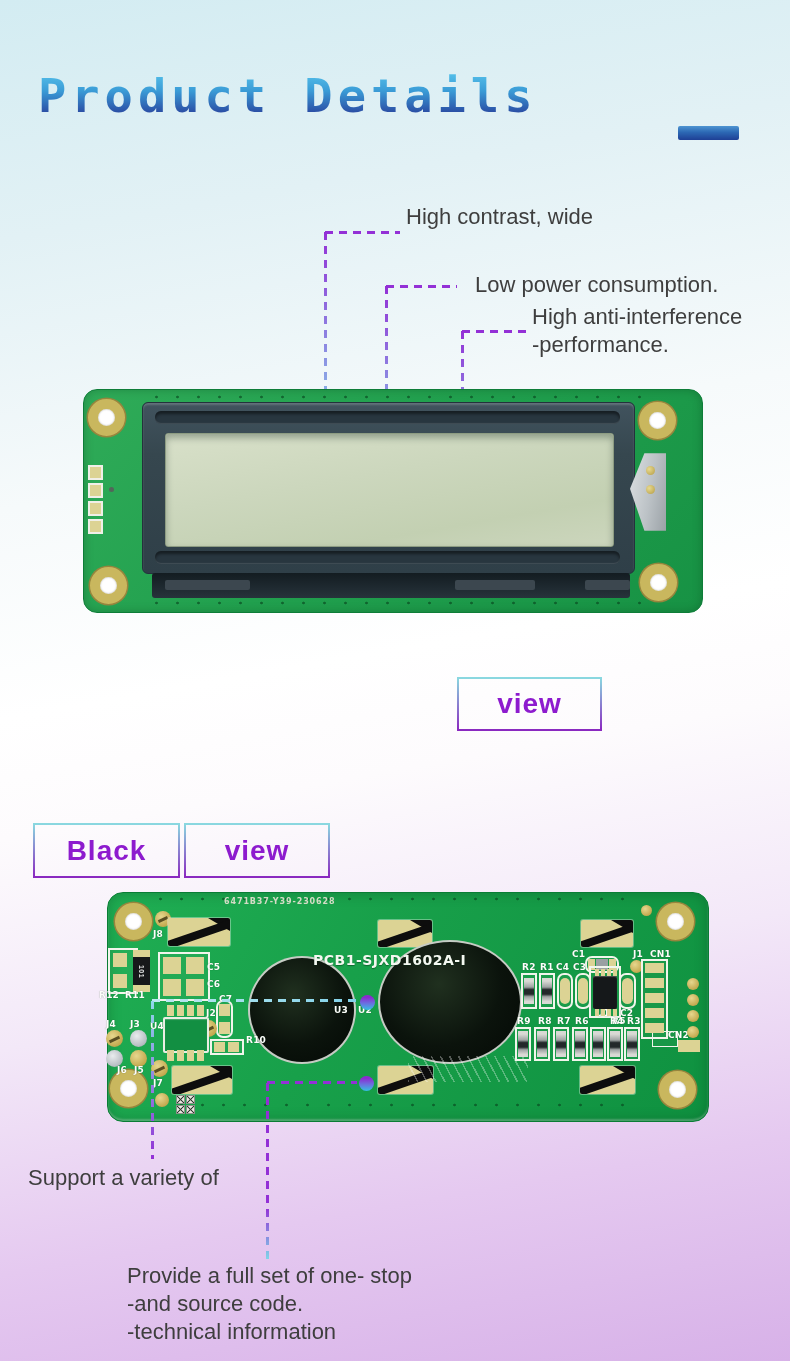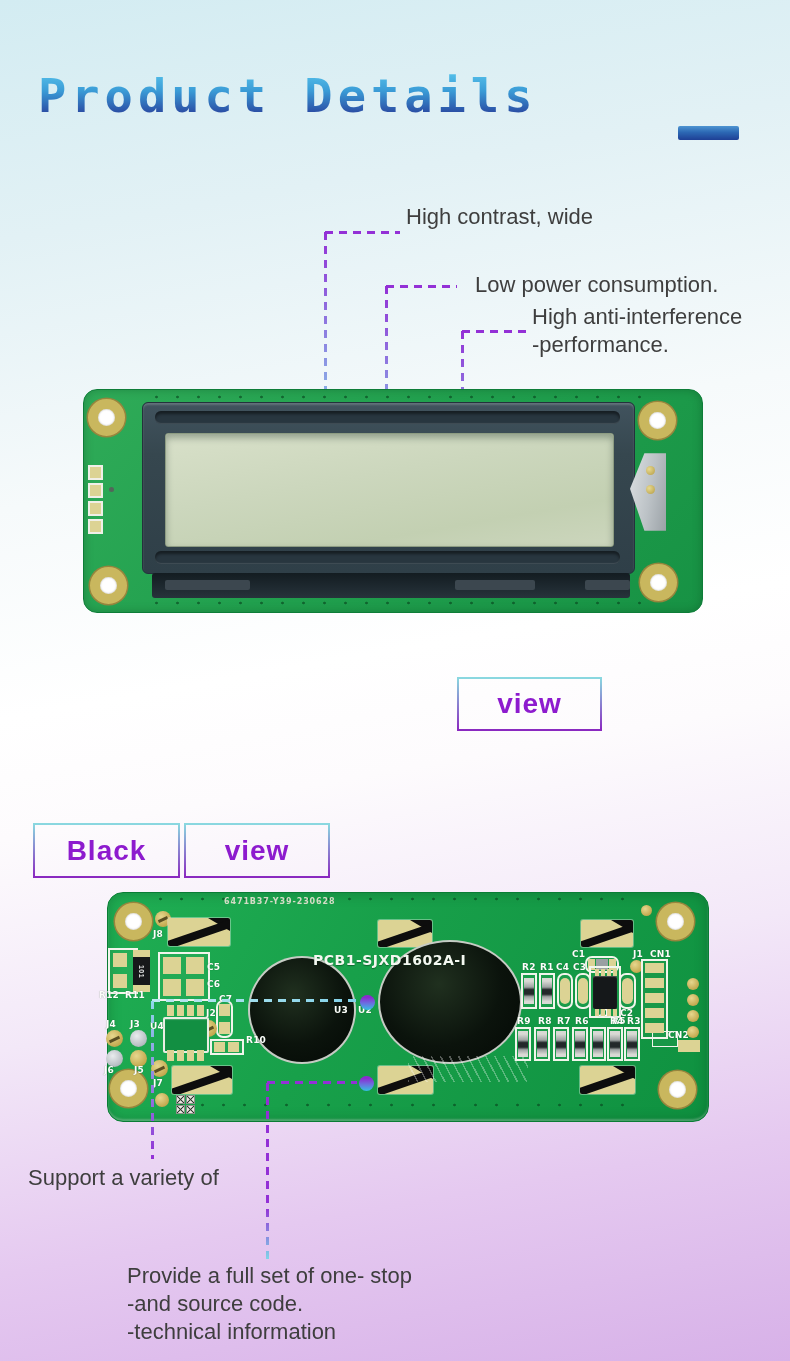--- a/index.html
+++ b/index.html
@@ -230,21 +230,21 @@
       <span style="left: 99px; top: 990px;">R12</span>
       <span style="left: 125px; top: 990px;">R11</span>
       <span style="left: 207px; top: 962px;">C5</span>
       <span style="left: 207px; top: 979px;">C6</span>
       <span style="left: 219px; top: 994px;">C7</span>
       <span style="left: 206px; top: 1008px;">J2</span>
       <span style="left: 150px; top: 1021px;">U4</span>
       <span style="left: 106px; top: 1019px;">J4</span>
       <span style="left: 130px; top: 1019px;">J3</span>
       <span style="left: 246px; top: 1035px;">R10</span>
-      <span style="left: 104px; top: 1065px;">J6</span>
+      <span style="left: 117px; top: 1065px;">J6</span>
       <span style="left: 134px; top: 1065px;">J5</span>
       <span style="left: 153px; top: 1078px;">J7</span>
       <span style="left: 334px; top: 1005px;">U3</span>
       <span style="left: 358px; top: 1005px;">U2</span>
       <span style="left: 522px; top: 962px;">R2</span>
       <span style="left: 540px; top: 962px;">R1</span>
       <span style="left: 556px; top: 962px;">C4</span>
       <span style="left: 573px; top: 962px;">C3</span>
       <span style="left: 572px; top: 949px; text-align: right;">C1</span>
       <span style="left: 633px; top: 949px;">J1</span>

